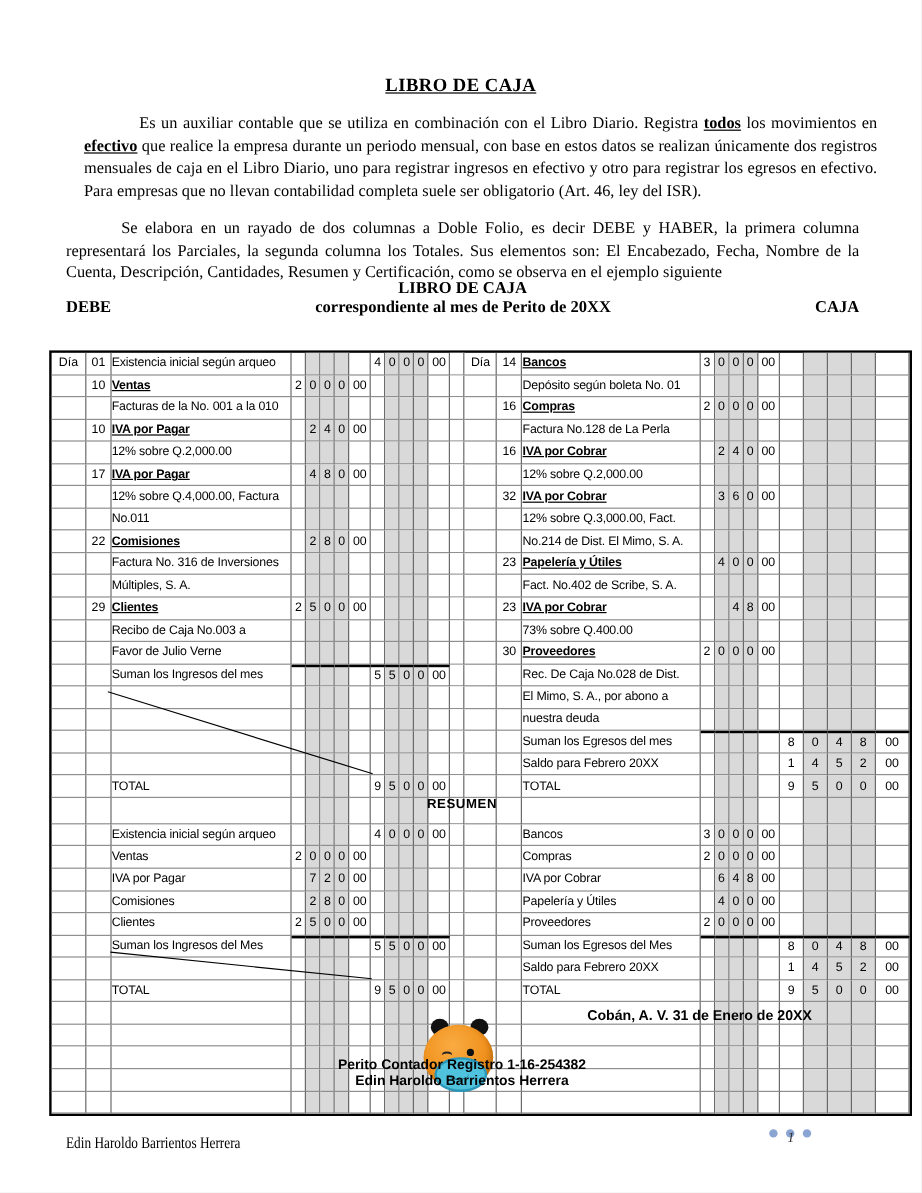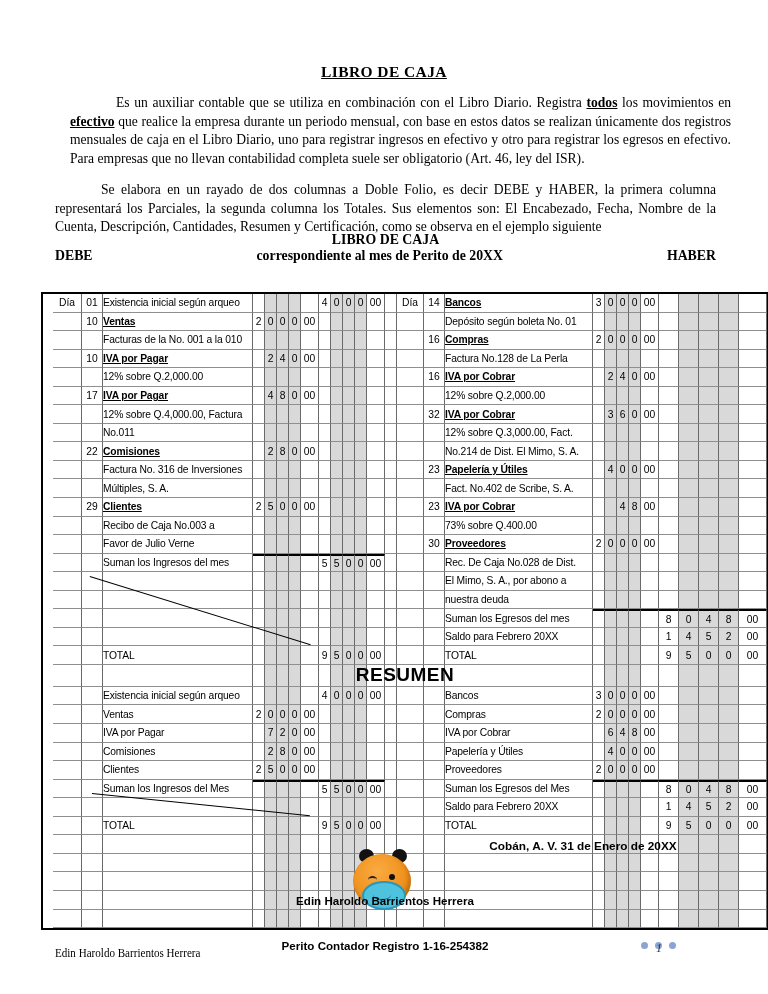--- a/index.html
+++ b/index.html
@@ -22,46 +22,46 @@
   .bu { font-weight:bold; text-decoration:underline; }
 
   .caption { position:absolute; top:232px; left:55px; width:661px; text-align:center;
              font-weight:bold; font-size:13.8px; line-height:16.2px; }
   .caption .mid-line { display:flex; justify-content:space-between; align-items:baseline; }
   .obs { position:absolute; top:280px; left:41px; width:700px; font-size:10.3px; }
 
   
   table#ledger { position:absolute; top:292px; left:41px; width:719px; border-collapse:separate;
                  border-spacing:0; border:2px solid #000; table-layout:fixed;
-                 font-family:"Liberation Sans", sans-serif;padding-left:10px; }
+                 font-family:"Liberation Sans", sans-serif; }
   #ledger tr { height:18.55px; }
   #ledger tr.rh { height:22px; }
   #ledger td { padding:0; font-size:10.3px; line-height:11px; border-bottom:1px solid #8f8f8f;
                border-right:1px solid #6a6a6a; overflow:hidden; white-space:nowrap;
                vertical-align:middle; }
   td.dia  { text-align:center; border-right:1px solid #000; }
   td.day  { text-align:center; border-right:2px solid #000; }
   td.desc { padding-left:3px; letter-spacing:-.15px; border-right:2px solid #000; }
   td.desc.acct { font-weight:bold; text-decoration:underline; }
   td.num  { text-align:center; }
   td.gray { background:#d9d9d9; }
   td.p4, td.t4 { border-right:2px solid #000; }
   td.sumtop { border-top:2px solid #000; }
   td.secend { border-bottom:2px solid #000; }
   td.dblbot { border-bottom:3px double #000; }
   td.spacer { background:#fff; border-bottom:none; border-right:2px solid #000; }
 
   
   .overlay { position:absolute; font-family:"Liberation Sans", sans-serif; }
   #resumen-label { top:664px; left:41px; width:688px; text-align:center; font-weight:bold;
-                   font-size:19px; letter-spacing:.5px;padding-left:20px; }
+                   font-size:11px; letter-spacing:.5px; }
   #coban-line { top:839px; left:452px; width:262px; text-align:center; font-weight:bold;
                 font-size:11.8px; }
   #cert-name  { top:894px; left:41px; width:688px; text-align:center; font-weight:bold; font-size:11.6px; }
-  #cert-reg   { top:939px; left:41px; width:688px; text-align:center; font-weight:bold; font-size:11.6px; }
+  #cert-reg   { top:881px; left:41px; width:688px; text-align:center; font-weight:bold; font-size:11.6px; }
 
   .diag { position:absolute; border-top:1.6px solid #000; transform-origin:0 0; }
   #diag-main    { left:90px;  top:576px; width:231px; transform:rotate(17.2deg); }
   #diag-resumen { left:92px;  top:793px; width:219px; transform:rotate(5.8deg); }
 
   
   #emoji { position:absolute; left:352px; top:849px; width:62px; height:62px; }
   #emoji .ear { position:absolute; width:15px; height:14px; background:#111; border-radius:50%; top:0; }
   #emoji .ear.le { left:7px; } #emoji .ear.re { right:7px; }
   #emoji .head { position:absolute; top:5px; left:1px; width:58px; height:54px; border-radius:50%;
@@ -94,21 +94,21 @@
 
   <div class="para" id="para1"><span>Es un auxiliar contable que se utiliza en combinación con el Libro Diario. Registra </span><span class="bu">todos</span><span> los movimientos en </span><span class="bu">efectivo</span><span> que realice la empresa durante un periodo mensual, con base en estos datos se realizan únicamente dos registros mensuales de caja en el Libro Diario, uno para registrar ingresos en efectivo y otro para registrar los egresos en efectivo. Para empresas que no llevan contabilidad completa suele ser obligatorio (Art. 46, ley del ISR).</span></div>
 
   <div class="para" id="para2">Se elabora en un rayado de dos columnas a Doble Folio, es decir DEBE y HABER, la primera columna representará los Parciales, la segunda columna los Totales. Sus elementos son: El Encabezado, Fecha, Nombre de la Cuenta, Descripción, Cantidades, Resumen y Certificación, como se observa en el ejemplo siguiente</div>
 
   <div class="caption">
     <div>LIBRO DE CAJA</div>
     <div class="mid-line">
       <span>DEBE</span>
       <span>correspondiente al mes de Perito de 20XX</span>
-      <span>HABER</span>
+      <span>CAJA</span>
     </div>
   </div>
 
 
   <table id="ledger">
     <colgroup>
       <col style="width:29px">
         <col style="width:21px">
         <col style="width:150px">
       <col style="width:12px">

